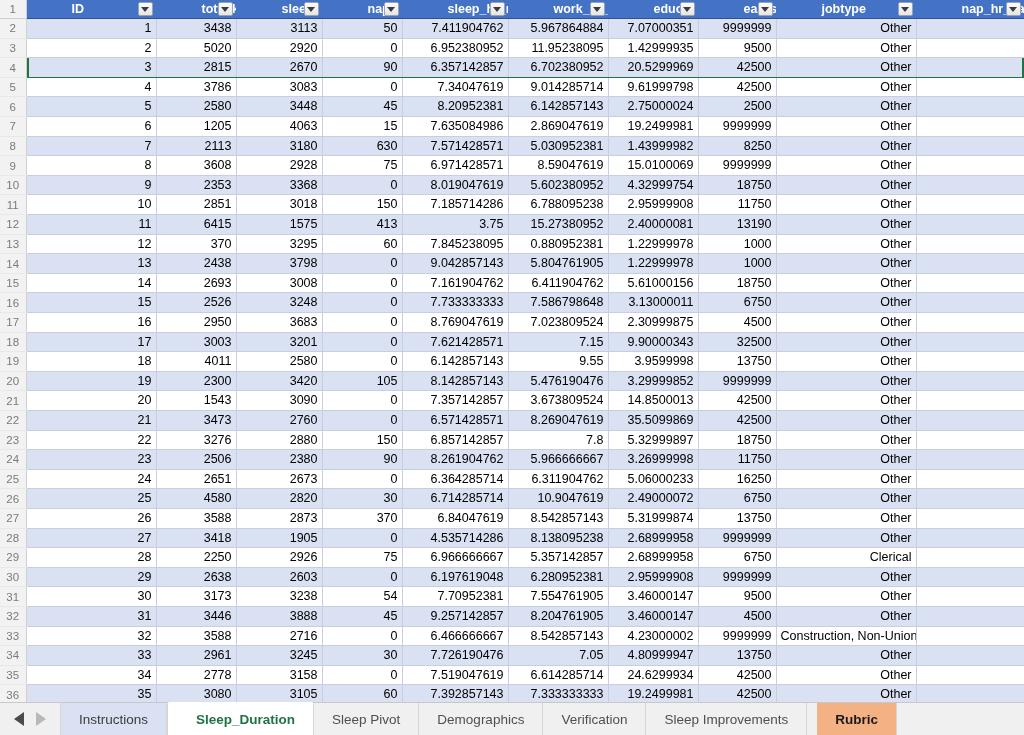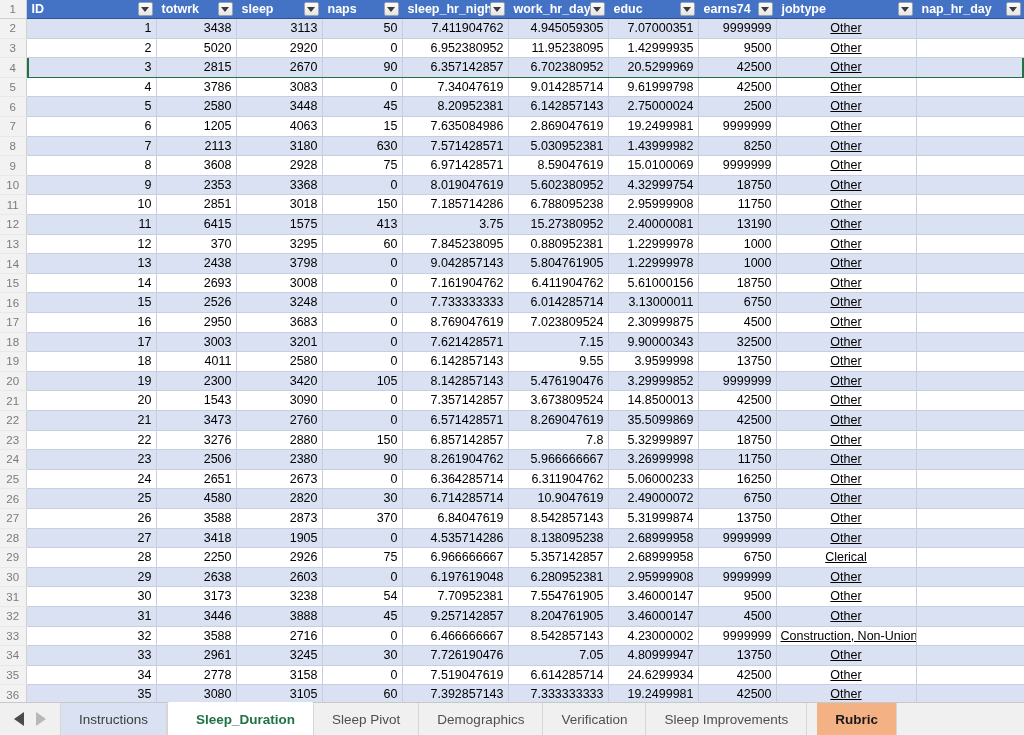--- a/index.html
+++ b/index.html
@@ -66,20 +66,21 @@
     padding: 0 2px 0 5px;
     border-right: 1px solid #4472c4;
     border-bottom: 1px solid #2f528f;
     white-space: nowrap;
     overflow: hidden;
     position: relative;
   }
   th.colhdr .hl {
     display: inline-block;
     vertical-align: middle;
+    margin-left: 40px;
   }
   .filter-btn {
     position: absolute;
     right: 3px; top: 50%;
     transform: translateY(-50%);
     width: 15px; height: 14px;
     background: linear-gradient(#fbfbfb,#e6e6e6);
     border: 1px solid #9aa3b0;
     border-radius: 2px;
     display: flex; align-items: center; justify-content: center;
@@ -97,21 +98,21 @@
     height: 18.6px;
     padding: 0 4px;
     border-right: 1px solid #c6cfe0;
     border-bottom: 1px solid #c6cfe0;
     white-space: nowrap;
     overflow: hidden;
     font-size: 12.5px;
     line-height: 18.6px;
   }
   td.num  { text-align: right; }
-  td.text { text-align: center; text-decoration: underline; }
+  td.text { text-align: right; }
 
   tr.band td.cell { background: #d9e1f2; }
   tr.plain td.cell { background: #ffffff; }
 
   
   tr.selected td.cell { background: #d9e1f2; }
   tr.selected td.cell.first { box-shadow: inset 2px 0 0 #217346; }
   tr.selected td.cell.last  { box-shadow: inset -2px 0 0 #217346; }
   tr.selected td.cell.edge-top    { border-top: 1px solid #217346; }
   tr.selected td.cell.edge-bottom { border-bottom: 1px solid #217346; }
@@ -226,21 +227,21 @@
           </tr>
       </thead>
       <tbody id="tbody">
           <tr class="band">
             <td class="rownum">2</td>
             <td class="cell num">1</td>
             <td class="cell num">3438</td>
             <td class="cell num">3113</td>
             <td class="cell num">50</td>
             <td class="cell num">7.411904762</td>
-            <td class="cell num">4.945059305</td>
+            <td class="cell num">5.967864884</td>
             <td class="cell num">7.07000351</td>
             <td class="cell num">9999999</td>
             <td class="cell text">Other</td>
             <td class="cell num"></td>
           </tr>
           <tr class="plain">
             <td class="rownum">3</td>
             <td class="cell num">2</td>
             <td class="cell num">5020</td>
             <td class="cell num">2920</td>
@@ -408,21 +409,21 @@
             <td class="cell text">Other</td>
             <td class="cell num"></td>
           </tr>
           <tr class="band">
             <td class="rownum">16</td>
             <td class="cell num">15</td>
             <td class="cell num">2526</td>
             <td class="cell num">3248</td>
             <td class="cell num">0</td>
             <td class="cell num">7.733333333</td>
-            <td class="cell num">6.014285714</td>
+            <td class="cell num">7.586798648</td>
             <td class="cell num">3.13000011</td>
             <td class="cell num">6750</td>
             <td class="cell text">Other</td>
             <td class="cell num"></td>
           </tr>
           <tr class="plain">
             <td class="rownum">17</td>
             <td class="cell num">16</td>
             <td class="cell num">2950</td>
             <td class="cell num">3683</td>

